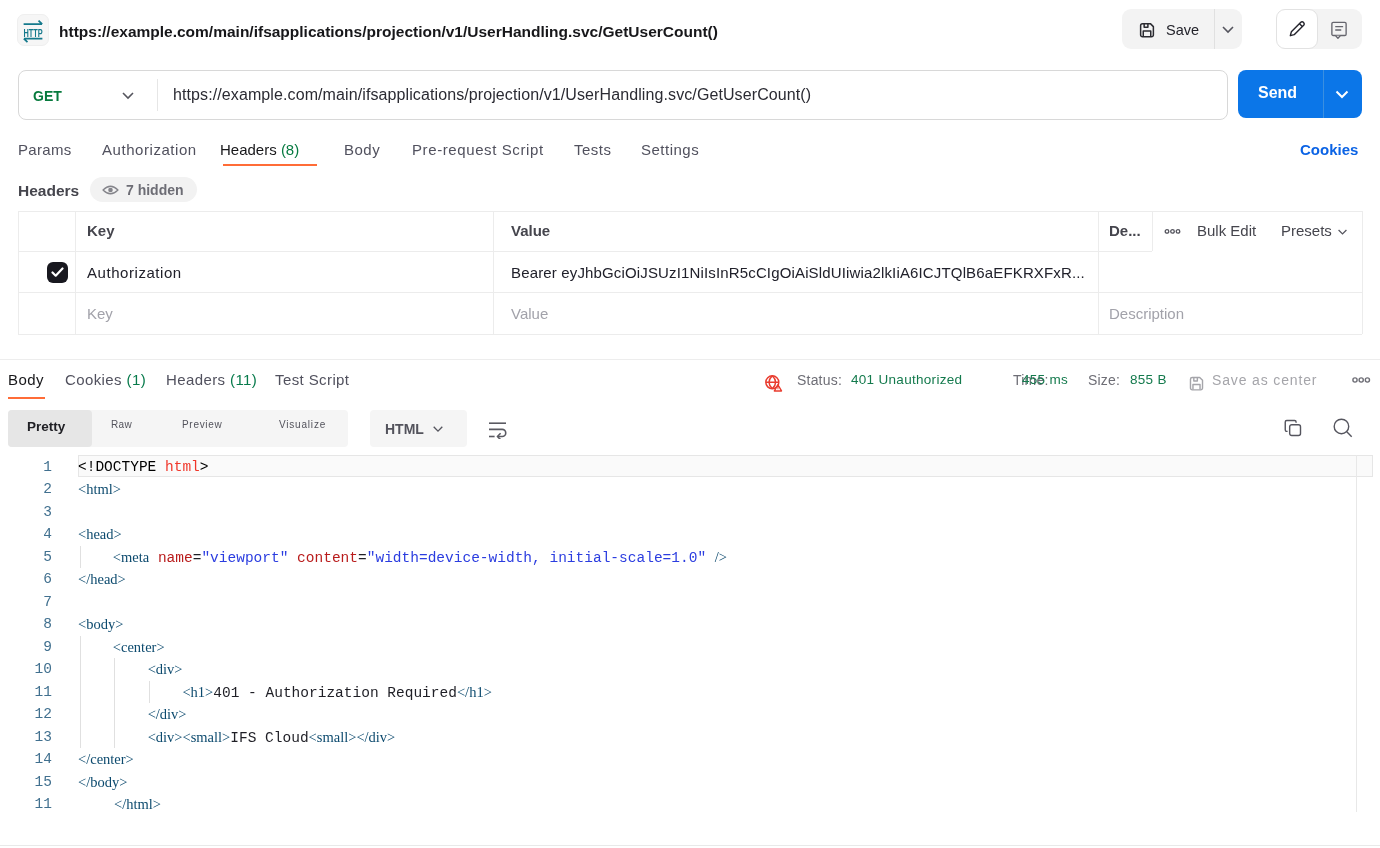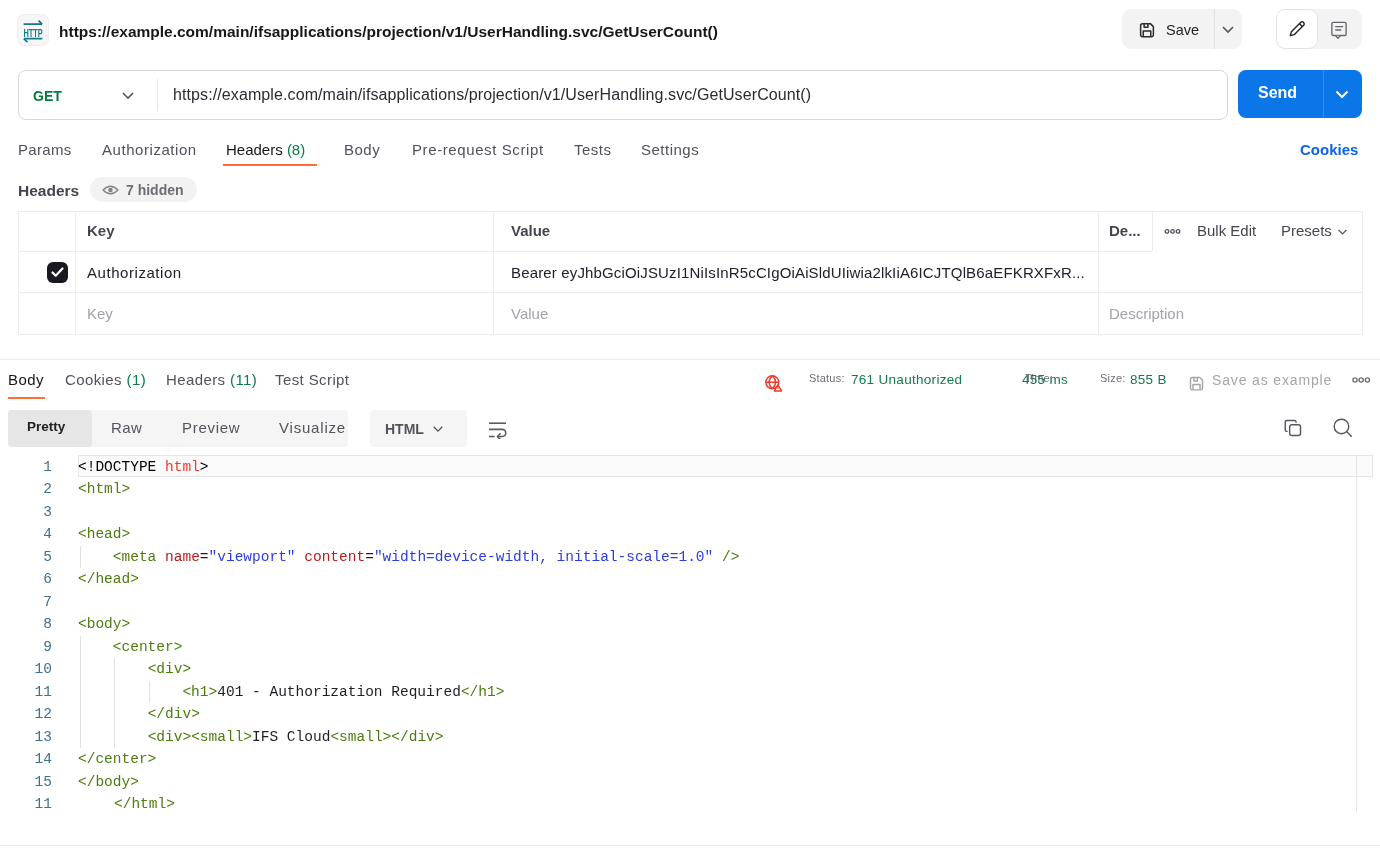--- a/index.html
+++ b/index.html
@@ -39,33 +39,33 @@
 .tline { background:#ececec; }
 .thead { font-size:15px; font-weight:bold; color:#45454d; }
 .tcell { font-size:15px; color:#21212b; }
 .tph { font-size:15px; color:#a2a2aa; }
 #chk { left:47px; top:262px; width:21px; height:21px; background:#18181f; border-radius:6px; display:flex; align-items:center; justify-content:center; }
 
 
 .resptab { top:371px; font-size:15px; letter-spacing:0.4px; color:#51515e; }
 #resp-underline { left:8px; top:397px; width:37px; height:2px; background:#ff6c37; }
 .grn { color:#077a4b; }
-.metal { top:372px; font-size:11px; color:#6e6e76; letter-spacing:0.2px;margin-left:12px; }
+.metal { top:372px; font-size:14px; color:#6e6e76; letter-spacing:0.2px; }
 .metag { top:372px; font-size:13.5px; color:#147a4d; letter-spacing:0.3px; }
 
 
 #segbar { left:8px; top:410px; width:340px; height:37px; background:#f5f5f5; border-radius:4px; }
 #seg-pretty { left:8px; top:410px; width:84px; height:37px; background:#e6e6e6; border-radius:4px; }
 #seg-pretty-t { left:27px; top:419px; font-size:13.5px; font-weight:bold; color:#212126; }
-.seg { top:419px; font-size:15px; color:#53535c; }
+.seg { top:419px; font-size:10px; color:#53535c; }
 #htmlpill { left:370px; top:410px; width:97px; height:37px; background:#f5f5f5; border-radius:4px; display:flex; align-items:center; padding-left:15px; gap:8px; }
 #htmlpill span { font-size:14px; font-weight:bold; color:#53535c; }
 .lnum { position:absolute; width:52px; text-align:right; color:#41708f; font-family:"Liberation Mono", monospace; font-size:14.5px; line-height:22.5px; }
 .cline { position:absolute; left:78px; font-family:"Liberation Mono", monospace; font-size:14.5px; line-height:22.5px; white-space:pre; color:#1f1f26; }
-.tag { color:#4d7c0f; }
+.tag { color:#0c4a6e;font-family:Liberation Serif, serif; }
 .attr { color:#b91c1c;text-align:right; }
 .val { color:#2b3de0; }
 .doc { color:#000000; }
 .doc-html { color:#f0372b; }
 #line1bg { left:78px; top:455px; width:1295px; height:22px; background:#fafafa; border:1px solid #e6e6e6; }
 #codescroll { left:1356px; top:455px; width:1px; height:357px; background:#e8e8e8; }
 .iguide { position:absolute; width:1px; background:#e0e0e0; }
 #pagebottom { left:0; top:845px; width:1380px; height:1px; background:#e9e9e9; }
 #respdivider { left:0; top:359px; width:1380px; height:1px; background:#ededed; }
 </style>
@@ -117,21 +117,21 @@
 <div class="abs" id="sendbtn">
     <div class="divider"></div>
   </div>
 <div class="abs" id="sendtxt">Send</div>
 <svg class="abs" style="left:1334px; top:89px;" width="16" height="11" viewBox="0 0 16 11" fill="none" stroke="#ffffff" stroke-width="2">
     <path d="M2.5 2.5 l5.5 5.5 l5.5 -5.5"></path>
   </svg>
 
 <div class="abs rtab" style="left:18px; letter-spacing:0.3px;">Params</div>
 <div class="abs rtab" style="left:102px; letter-spacing:0.55px;">Authorization</div>
-<div class="abs rtab" style="left:226px; color:#17171a;">Headers <span style="color:#067a40;">(8)</span></div>
+<div class="abs rtab" style="left:220px; color:#17171a;">Headers <span style="color:#067a40;">(8)</span></div>
 <div class="abs rtab" style="left:344px; letter-spacing:0.5px;">Body</div>
 <div class="abs rtab" style="left:412px; letter-spacing:0.6px;">Pre-request Script</div>
 <div class="abs rtab" style="left:574px; letter-spacing:0.5px;">Tests</div>
 <div class="abs rtab" style="left:641px; letter-spacing:0.5px;">Settings</div>
 <div class="abs" id="tab-underline"></div>
 <div class="abs" id="cookies">Cookies</div>
 
 <div class="abs" id="hdrlabel">Headers</div>
 <div class="abs" id="hiddenpill">
 <svg width="17" height="12" viewBox="0 0 20 14" fill="none" stroke="#84848a" stroke-width="1.5">
@@ -187,31 +187,31 @@
 <div class="abs resptab" style="left:275px;">Test Script</div>
 <div class="abs" id="resp-underline"></div>
 
 <svg class="abs" style="left:764px; top:374px;" width="19" height="19" viewBox="0 0 24 24" fill="none" stroke="#e93c2f" stroke-width="1.9">
   <circle cx="10.5" cy="10.5" r="8.2"></circle>
   <path d="M2.5 10.5 h16 M10.5 2.3 c-5.6 5.5 -5.6 11 0 16.4 M10.5 2.3 c5.6 5.5 5.6 11 0 16.4"></path>
   <path d="M17.6 13.6 l4.5 7.8 h-9 z" fill="#fff" stroke-width="1.8" stroke-linejoin="round"></path>
   <path d="M17.6 16.4 v2.2 M17.6 20 v0.3" stroke-width="1.4"></path>
 </svg>
 <div class="abs metal" style="left:797px;">Status:</div>
-<div class="abs metag" style="left:851px;">761 Unauthorized</div>
+<div class="abs metag" style="left:851px;">401 Unauthorized</div>
 <div class="abs metal" style="left:1013px;">Time:</div>
 <div class="abs metag" style="left:1022px;">455 ms</div>
 <div class="abs metal" style="left:1088px;">Size:</div>
 <div class="abs metag" style="left:1130px;">855 B</div>
 <svg class="abs" style="left:1188px; top:375px;" width="17" height="17" viewBox="0 0 24 24" fill="none" stroke="#a5a5aa" stroke-width="2">
   <path d="M3.5 6 a2.5 2.5 0 0 1 2.5 -2.5 h10.5 l4 4 v11 a2.5 2.5 0 0 1 -2.5 2.5 h-12 a2.5 2.5 0 0 1 -2.5 -2.5 z" stroke-linejoin="round"></path>
   <path d="M8.2 3.8 v4.6 h5 v-4.6" stroke-linejoin="round"></path>
   <path d="M7 20.6 v-7.2 h10 v7.2" stroke-linejoin="round"></path>
 </svg>
-<div class="abs" style="left:1212px; top:372px; font-size:14px; letter-spacing:0.85px; color:#a5a5aa;">Save as example</div>
+<div class="abs" style="left:1212px; top:372px; font-size:14px; letter-spacing:0.85px; color:#a5a5aa;">Save as center</div>
 <svg class="abs" style="left:1351px; top:376px;" width="20" height="8" viewBox="0 0 20 8" fill="none" stroke="#6e6e76" stroke-width="1.4">
     <circle cx="4" cy="4" r="2.1"></circle>
     <circle cx="10.2" cy="4" r="2.1"></circle>
     <circle cx="16.4" cy="4" r="2.1"></circle>
   </svg>
 
 <div class="abs" id="segbar"></div>
 <div class="abs" id="seg-pretty"></div>
 <div class="abs" id="seg-pretty-t">Pretty</div>
 <div class="abs seg" style="left:111px; letter-spacing:0.4px;">Raw</div>

